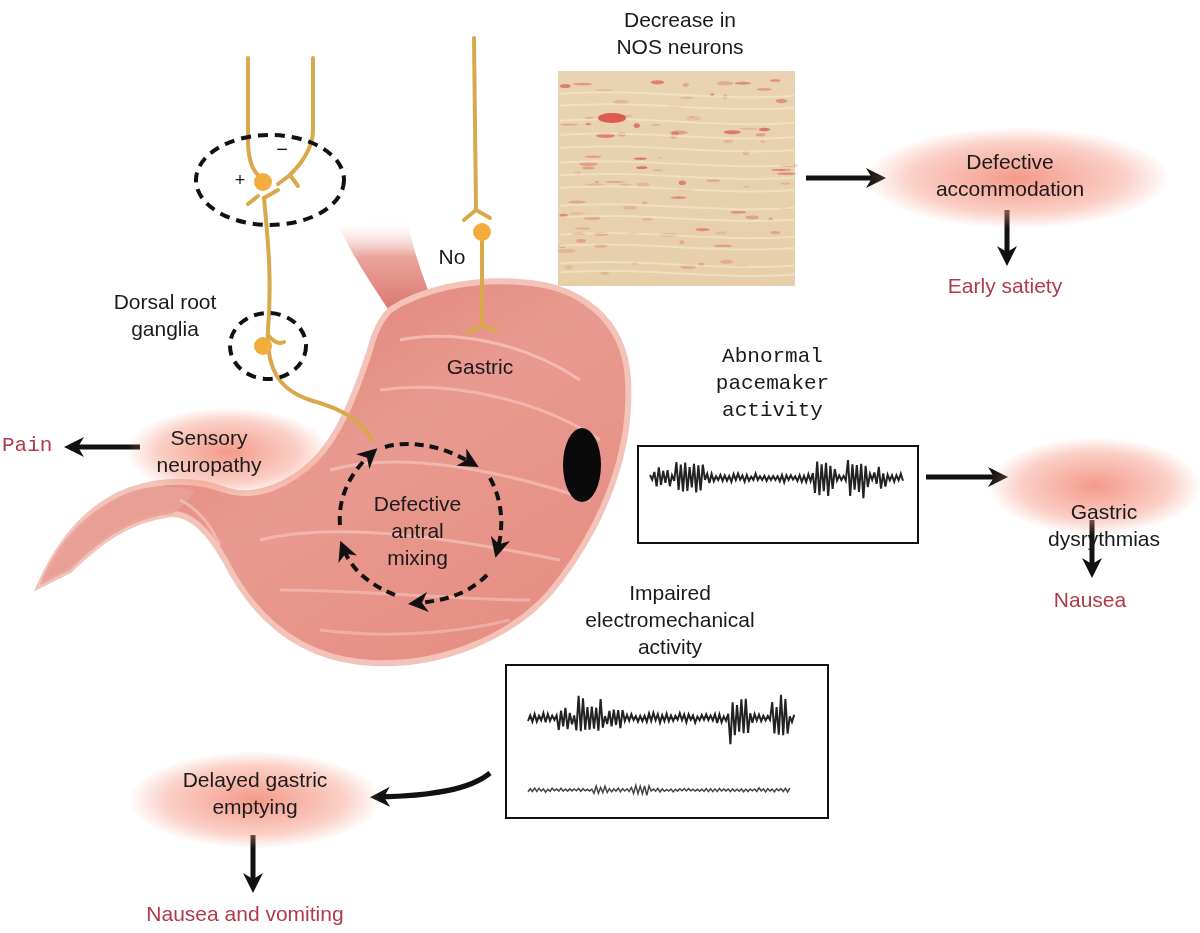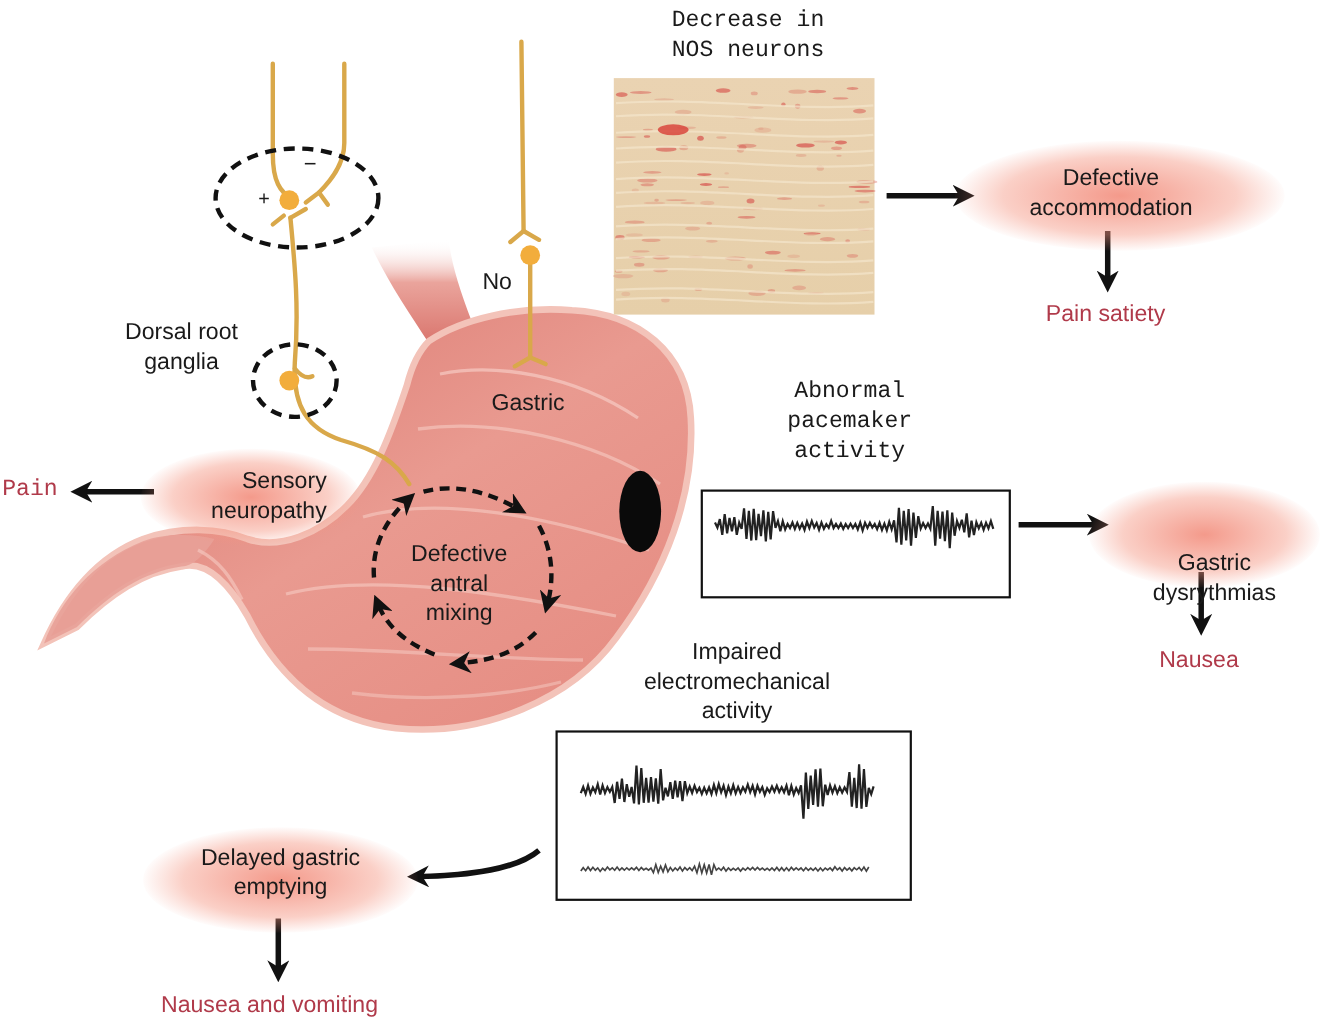--- a/index.html
+++ b/index.html
@@ -225,32 +225,32 @@
   <rect x="506" y="665" width="322" height="153" fill="#fff" stroke="#111" stroke-width="2"></rect>
   <polyline id="trace-em-upper" fill="none" stroke="#222" stroke-width="2" points="528.0,721.0 530.2,715.4 532.4,721.7 534.6,714.0 536.8,721.6 539.0,715.8 541.2,720.2 543.4,713.0 545.6,722.2 547.8,714.0 550.0,720.9 552.2,715.6 554.4,719.9 556.6,715.4 558.8,730.0 561.0,710.7 563.2,726.3 565.4,707.8 567.6,729.1 569.8,712.9 572.0,724.3 574.2,715.4 576.4,730.4 578.6,695.9 580.8,731.3 583.0,698.3 585.2,729.8 587.4,707.2 589.6,729.7 591.8,706.5 594.0,728.7 596.2,707.7 598.4,730.6 600.6,699.1 602.8,727.6 605.0,716.1 607.2,724.0 609.4,711.0 611.6,726.3 613.8,709.7 616.0,724.9 618.2,710.1 620.4,728.2 622.6,710.1 624.8,721.1 627.0,715.0 629.2,720.8 631.4,714.3 633.6,720.1 635.8,716.1 638.0,721.7 640.2,716.0 642.4,721.2 644.6,715.7 646.8,721.8 649.0,713.5 651.2,721.0 653.4,712.8 655.6,720.3 657.8,714.2 660.0,722.7 662.2,715.1 664.4,721.1 666.6,713.8 668.8,721.2 671.0,715.4 673.2,720.9 675.4,715.7 677.6,719.8 679.8,713.2 682.0,720.2 684.2,714.4 686.4,722.2 688.6,714.3 690.8,719.8 693.0,715.5 695.2,722.6 697.4,716.6 699.6,720.2 701.8,715.0 704.0,719.8 706.2,714.3 708.4,720.0 710.6,715.6 712.8,720.3 715.0,714.1 717.2,722.9 719.4,714.4 721.6,722.2 723.8,716.4 726.0,720.9 728.2,713.9 730.4,744.2 732.6,702.3 734.8,735.3 737.0,705.1 739.2,731.7 741.4,699.4 743.6,733.3 745.8,698.8 748.0,733.0 750.2,713.3 752.4,722.8 754.6,714.0 756.8,720.6 759.0,714.7 761.2,721.1 763.4,715.7 765.6,720.5 767.8,715.9 770.0,719.9 772.2,702.0 774.4,733.4 776.6,707.1 778.8,734.6 781.0,694.8 783.2,735.1 785.4,699.1 787.6,733.6 789.8,716.3 792.0,722.0 794.2,714.9"></polyline>
   <polyline id="trace-em-lower" fill="none" stroke="#444" stroke-width="1.5" points="528.0,791.8 530.2,788.8 532.4,791.5 534.6,788.2 536.8,791.4 539.0,788.4 541.2,791.1 543.4,789.0 545.6,792.2 547.8,789.3 550.0,791.3 552.2,788.2 554.4,790.7 556.6,788.9 558.8,791.1 561.0,788.2 563.2,791.2 565.4,789.0 567.6,791.1 569.8,788.9 572.0,790.9 574.2,789.0 576.4,790.8 578.6,788.5 580.8,791.3 583.0,788.7 585.2,790.8 587.4,789.3 589.6,791.0 591.8,789.1 594.0,793.3 596.2,786.0 598.4,793.2 600.6,787.5 602.8,792.6 605.0,786.3 607.2,792.5 609.4,788.6 611.6,791.8 613.8,789.0 616.0,791.2 618.2,788.2 620.4,791.9 622.6,788.7 624.8,791.0 627.0,788.8 629.2,791.4 631.4,787.5 633.6,793.5 635.8,785.3 638.0,793.6 640.2,786.1 642.4,793.7 644.6,785.9 646.8,795.3 649.0,786.0 651.2,791.1 653.4,789.1 655.6,791.2 657.8,788.4 660.0,791.9 662.2,789.0 664.4,791.3 666.6,789.4 668.8,791.0 671.0,789.0 673.2,791.9 675.4,789.2 677.6,791.1 679.8,788.7 682.0,790.7 684.2,788.5 686.4,791.0 688.6,788.6 690.8,790.8 693.0,789.1 695.2,791.0 697.4,789.3 699.6,791.3 701.8,789.1 704.0,791.4 706.2,788.6 708.4,791.6 710.6,788.8 712.8,791.6 715.0,788.9 717.2,791.6 719.4,788.5 721.6,791.0 723.8,788.9 726.0,790.9 728.2,789.1 730.4,791.6 732.6,788.9 734.8,791.2 737.0,789.2 739.2,791.3 741.4,789.0 743.6,791.8 745.8,789.1 748.0,791.6 750.2,789.1 752.4,790.8 754.6,789.0 756.8,791.4 759.0,787.9 761.2,790.8 763.4,788.9 765.6,791.9 767.8,788.7 770.0,791.0 772.2,789.1 774.4,791.7 776.6,788.9 778.8,790.7 781.0,788.7 783.2,791.5 785.4,788.3 787.6,792.0 789.8,788.2"></polyline>
 </svg>
 
 <div class="glow" style="left:868px;top:128px;width:300px;height:100px;"></div>
 <div class="glow" style="left:128px;top:408px;width:200px;height:88px;"></div>
 <div class="glow" style="left:990px;top:438px;width:210px;height:96px;"></div>
 <div class="glow" style="left:130px;top:752px;width:250px;height:96px;"></div>
 
-<div class="lbl" style="left:585px;top:6px;width:190px;white-space:pre-line;font-family:Liberation Mono, monospace;">Decrease in
+<div class="lbl" style="left:585px;top:6px;width:190px;white-space:pre-line;">Decrease in
 NOS neurons</div>
 <div class="lbl" style="left:885px;top:148px;width:250px;white-space:pre-line;">Defective
 accommodation</div>
-<div class="lbl outcome" style="left:905px;top:272px;width:200px;">Pain satiety</div>
+<div class="lbl outcome" style="left:905px;top:272px;width:200px;">Early satiety</div>
 <div class="lbl" style="left:432px;top:243px;width:40px;">No</div>
 <div class="lbl" style="left:425px;top:353px;width:110px;">Gastric</div>
 <div class="lbl" style="left:90px;top:288px;width:150px;white-space:pre-line;">Dorsal root
 ganglia</div>
 <div class="lbl" style="left:232px;top:167px;width:16px;font-size:18px;">+</div>
 <div class="lbl" style="left:272px;top:136px;width:20px;font-size:20px;">−</div>
-<div class="lbl" style="left:147px;top:424px;width:150px;white-space:pre-line;text-align:right;">Sensory
+<div class="lbl" style="left:134px;top:424px;width:150px;white-space:pre-line;">Sensory
 neuropathy</div>
 <div class="lbl outcome" style="left:2px;top:432px;width:50px;font-family:Liberation Mono, monospace;">Pain</div>
 <div class="lbl" style="left:355px;top:490px;width:125px;white-space:pre-line;">Defective
 antral
 mixing</div>
 <div class="lbl" style="left:690px;top:343px;width:165px;white-space:pre-line;font-family:Liberation Mono, monospace;">Abnormal
 pacemaker
 activity</div>
 <div class="lbl" style="left:1024px;top:458px;width:160px;white-space:pre-line;margin-top:40px;">Gastric
 dysrythmias</div>

